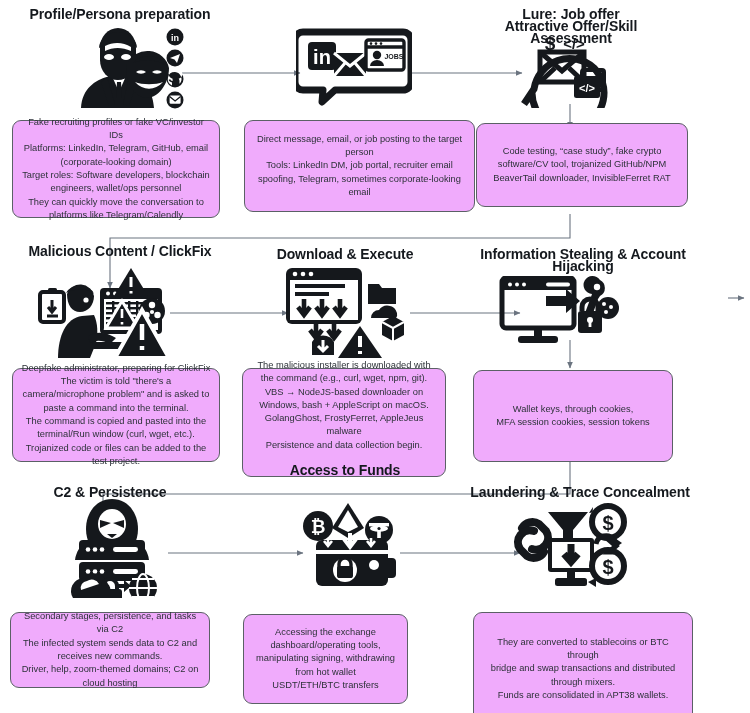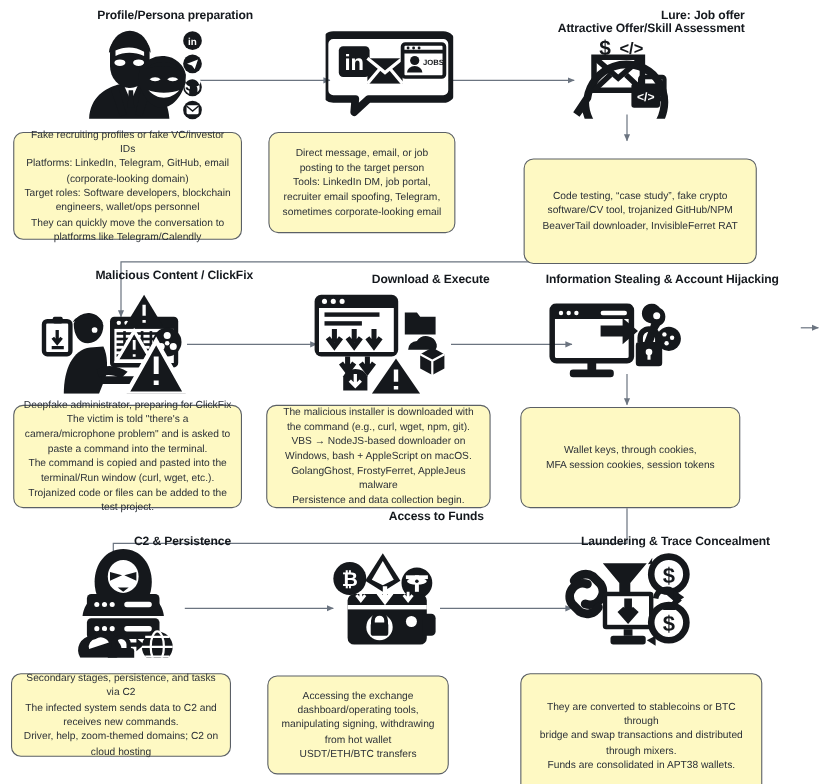--- a/index.html
+++ b/index.html
@@ -6,30 +6,30 @@
   body{
     width:750px;height:713px;background:#ffffff;
     font-family:"Liberation Sans", sans-serif;
     color:#20252b;position:relative;overflow:hidden;
   }
   #stage{position:relative;width:750px;height:713px;}
 
   
   #wires{position:absolute;left:0;top:0;width:750px;height:713px;pointer-events:none;}
   .stage-title{
-    position:absolute;text-align:right;
-    font-size:11px;font-weight:bold;color:#15191e;
+    position:absolute;text-align:center;
+    font-size:14px;font-weight:bold;color:#15191e;
     letter-spacing:-0.1px;line-height:12px;
   }
   .icon-wrap{position:absolute;display:flex;align-items:flex-end;justify-content:center;}
   .icon-wrap svg{display:block;}
 
   .note{
     position:absolute;box-sizing:border-box;
-    border:1px solid #5b6066;border-radius:9px;background:#fef9c3;
+    border:1px solid #5b6066;border-radius:9px;background:#f0abfc;
     display:flex;align-items:center;justify-content:center;
     padding:24px 8px;
   }
   .note p{
     margin:0;text-align:center;
     font-size:9.3px;line-height:13.3px;color:#2c3138;
     font-family:"Liberation Sans", sans-serif;
   }
 </style>
 </head>
@@ -131,21 +131,21 @@
       <path d="M70,19 h38" stroke="#15181c" stroke-width="3.4"></path>
       <circle cx="75" cy="15.6" r="1.3" fill="#15181c"></circle>
       <circle cx="80" cy="15.6" r="1.3" fill="#15181c"></circle>
       <circle cx="85" cy="15.6" r="1.3" fill="#15181c"></circle>
       <circle cx="81" cy="27" r="4.2" fill="#15181c"></circle>
       <path d="M74,38 a7,6 0 0 1 14,0 z" fill="#15181c"></path>
       <text x="98" y="31" font-size="7" font-weight="bold" text-anchor="middle" fill="#15181c" font-family="Liberation Sans, sans-serif">JOBS</text>
     </svg>
   </div>
 
-  <div class="note" style="left:244px;top:120px;width:170px;height:92px;">
+  <div class="note" style="left:244px;top:120px;width:231px;height:92px;">
     <p style="white-space: pre-line;">Direct message, email, or job posting to the target person
 Tools: LinkedIn DM, job portal, recruiter email spoofing, Telegram, sometimes corporate-looking email</p>
   </div>
 
   <div class="stage-title" style="left:465px;top:8px;width:212px;white-space:pre-line;">Lure: Job offer
 Attractive Offer/Skill Assessment</div>
 
   <div class="icon-wrap" style="left:518px;top:28px;width:106px;height:80px;">
     <svg viewBox="0 0 106 80" width="106" height="80">
       <path d="M76,40 a36,36 0 1 1 -62,25 L6,76 L16,61 A36,36 0 0 1 76,40 z" fill="none" stroke="#15181c" stroke-width="7"></path>
@@ -156,21 +156,21 @@
 
       <text x="32" y="22" font-size="19" font-weight="bold" text-anchor="middle" fill="#15181c" font-family="Liberation Sans, sans-serif">$</text>
       <text x="56" y="21" font-size="15" font-weight="bold" text-anchor="middle" fill="#15181c" font-family="Liberation Sans, sans-serif">&lt;/&gt;</text>
 
       <rect x="64" y="42" width="22" height="20" rx="2" fill="none" stroke="#15181c" stroke-width="4"></rect>
       <rect x="56" y="48" width="26" height="22" rx="2.5" fill="#15181c"></rect>
       <text x="69" y="64" font-size="11" font-weight="bold" text-anchor="middle" fill="#fff" font-family="Liberation Sans, sans-serif">&lt;/&gt;</text>
     </svg>
   </div>
 
-  <div class="note" style="left:476px;top:144px;width:212px;height:96px;">
+  <div class="note" style="left:476px;top:123px;width:212px;height:84px;">
     <p style="white-space: pre-line;">Code testing, “case study”, fake crypto software/CV tool, trojanized GitHub/NPM
 BeaverTail downloader, InvisibleFerret RAT</p>
   </div>
 
   <div class="stage-title" style="left:10px;top:245px;width:220px;">Malicious Content / ClickFix</div>
 
   <div class="icon-wrap" style="left:36px;top:266px;width:134px;height:92px;">
     <svg viewBox="0 0 134 92" width="134" height="92" fill="#15181c">
 
       <rect x="4" y="26" width="24" height="30" rx="3" fill="none" stroke="#15181c" stroke-width="4"></rect>
@@ -259,21 +259,21 @@
       <path d="M52,58 v10 M46,64 l6,8 l6,-8" stroke="#15181c" stroke-width="4.6" fill="none"></path>
 
       <path d="M30,76 a12,11 0 0 1 22,0 v13 h-22 z"></path>
       <path d="M41,74 v10 M36,80 l5,5 l5,-5" stroke="#fff" stroke-width="3" fill="none"></path>
 
       <path d="M78,60 L100,92 H56 Z"></path>
       <path d="M78,70 v11 M78,85 v3" stroke="#fff" stroke-width="4" fill="none"></path>
     </svg>
   </div>
 
-  <div class="note" style="left:242px;top:368px;width:204px;height:94px;">
+  <div class="note" style="left:242px;top:368px;width:204px;height:109px;align-items:flex-end;">
     <p style="white-space: pre-line;">The malicious installer is downloaded with the command (e.g., curl, wget, npm, git).
 VBS → NodeJS-based downloader on Windows, bash + AppleScript on macOS.
 GolangGhost, FrostyFerret, AppleJeus malware
 Persistence and data collection begin.</p>
   </div>
 
   <div class="stage-title" style="left:458px;top:248px;width:250px;">Information Stealing &amp; Account Hijacking</div>
 
   <div class="icon-wrap" style="left:496px;top:276px;width:130px;height:74px;">
     <svg viewBox="0 0 130 74" width="130" height="74" fill="#15181c">

